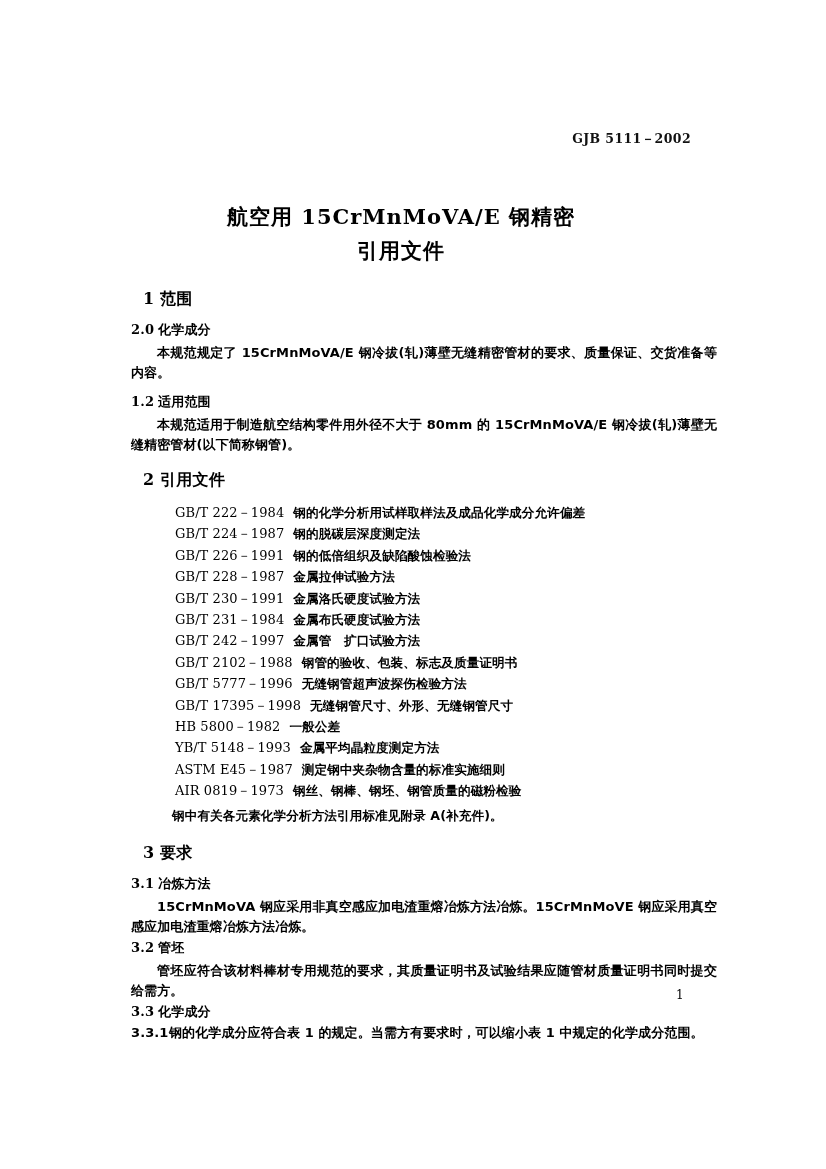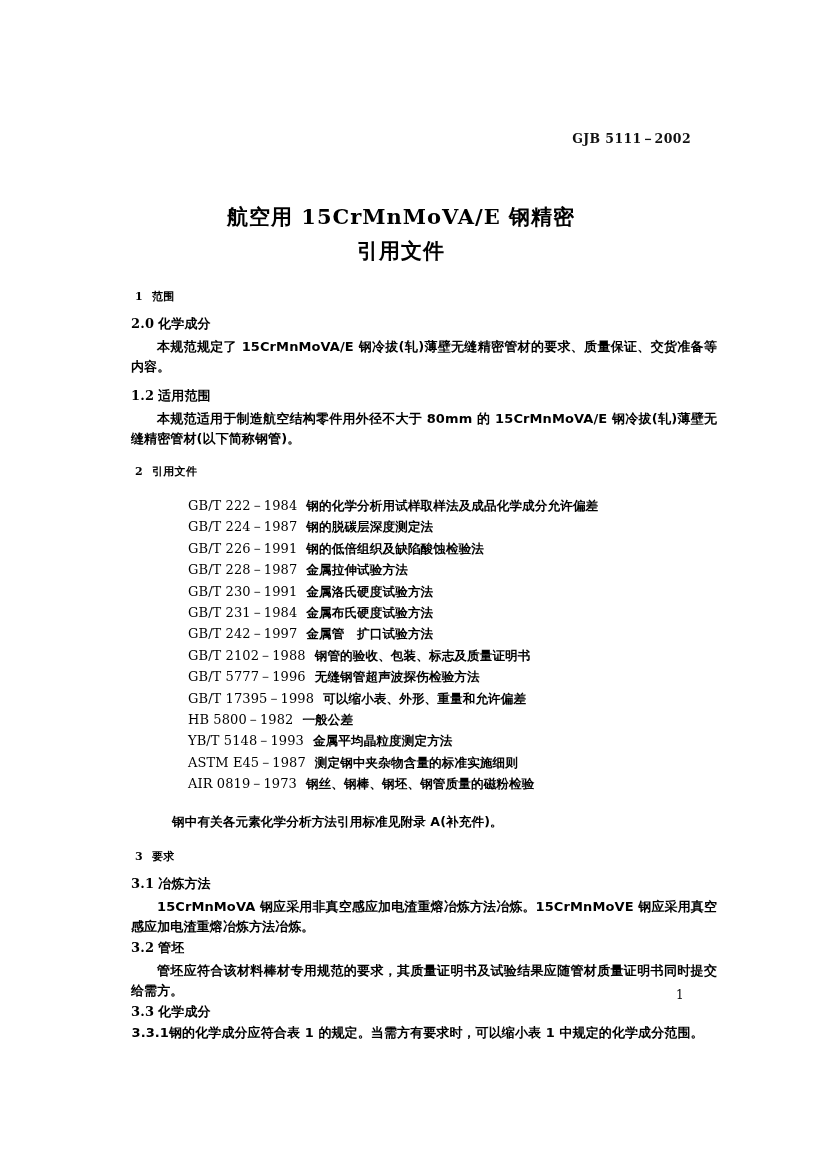--- a/index.html
+++ b/index.html
@@ -49,23 +49,23 @@
 
   
   .content {
     position: absolute;
     top: 289px;
     left: 131px;
     width: 586px;
   }
 
   .sec-h1 {
-    font-size: 11px;
-    font-weight: bold;
-    margin: 0 0 11px 4px;
+    font-size: 16px;
+    font-weight: bold;
+    margin: 0 0 11px 12px;
     letter-spacing: 0.3px;
   }
   .sec-h1 .num { display: inline-block; min-width: 17px; }
 
   .sec-h2 {
     font-size: 13px;
     font-weight: bold;
     margin: 0 0 2px 0;
     letter-spacing: 0.2px;
   }
@@ -80,29 +80,29 @@
     letter-spacing: 0.1px;
   }
 
   .para-num {
     font-size: 13px;
     line-height: 19.5px;
     margin: 0;
     text-indent: 0;
     letter-spacing: 0.1px;
   }
-  .para-num .num { display: inline-block; min-width: 38px; text-align: right; }
+  .para-num .num { display: inline-block; min-width: 38px; }
 
   .gap-s { height: 8px; }
   .gap-m { height: 13px; }
   .gap-l { height: 17px; }
 
   
   .ref-list {
-    margin: 16px;
+    margin: 3px;
     padding: 0 0 0 41px;
     list-style: none;
   }
   .ref-item {
     font-size: 13px;
     line-height: 21.4px;
     white-space: nowrap;
     letter-spacing: 0.1px;
   }
   .ref-code {
@@ -178,21 +178,21 @@
     <ul class="ref-list" id="ref-list">
         <li class="ref-item"><span class="ref-code">GB/T 222－1984</span><span class="ref-title">钢的化学分析用试样取样法及成品化学成分允许偏差</span></li>
         <li class="ref-item"><span class="ref-code">GB/T 224－1987</span><span class="ref-title">钢的脱碳层深度测定法</span></li>
         <li class="ref-item"><span class="ref-code">GB/T 226－1991</span><span class="ref-title">钢的低倍组织及缺陷酸蚀检验法</span></li>
         <li class="ref-item"><span class="ref-code">GB/T 228－1987</span><span class="ref-title">金属拉伸试验方法</span></li>
         <li class="ref-item"><span class="ref-code">GB/T 230－1991</span><span class="ref-title">金属洛氏硬度试验方法</span></li>
         <li class="ref-item"><span class="ref-code">GB/T 231－1984</span><span class="ref-title">金属布氏硬度试验方法</span></li>
         <li class="ref-item"><span class="ref-code">GB/T 242－1997</span><span class="ref-title">金属管　扩口试验方法</span></li>
         <li class="ref-item"><span class="ref-code">GB/T 2102－1988</span><span class="ref-title">钢管的验收、包装、标志及质量证明书</span></li>
         <li class="ref-item"><span class="ref-code">GB/T 5777－1996</span><span class="ref-title">无缝钢管超声波探伤检验方法</span></li>
-        <li class="ref-item"><span class="ref-code">GB/T 17395－1998</span><span class="ref-title">可以缩小表、外形、重量和允许偏差</span></li>
+        <li class="ref-item"><span class="ref-code">GB/T 17395－1998</span><span class="ref-title">无缝钢管尺寸、外形、无缝钢管尺寸</span></li>
         <li class="ref-item"><span class="ref-code">HB 5800－1982</span><span class="ref-title">一般公差</span></li>
         <li class="ref-item"><span class="ref-code">YB/T 5148－1993</span><span class="ref-title">金属平均晶粒度测定方法</span></li>
         <li class="ref-item"><span class="ref-code">ASTM E45－1987</span><span class="ref-title">测定钢中夹杂物含量的标准实施细则</span></li>
         <li class="ref-item"><span class="ref-code">AIR 0819－1973</span><span class="ref-title">钢丝、钢棒、钢坯、钢管质量的磁粉检验</span></li>
       </ul>
     <div class="ref-note" style="padding-left:41px;">钢中有关各元素化学分析方法引用标准见附录 A(补充件)。</div>
 
     <div class="gap-l"></div>
 
     <div class="sec-h1">

